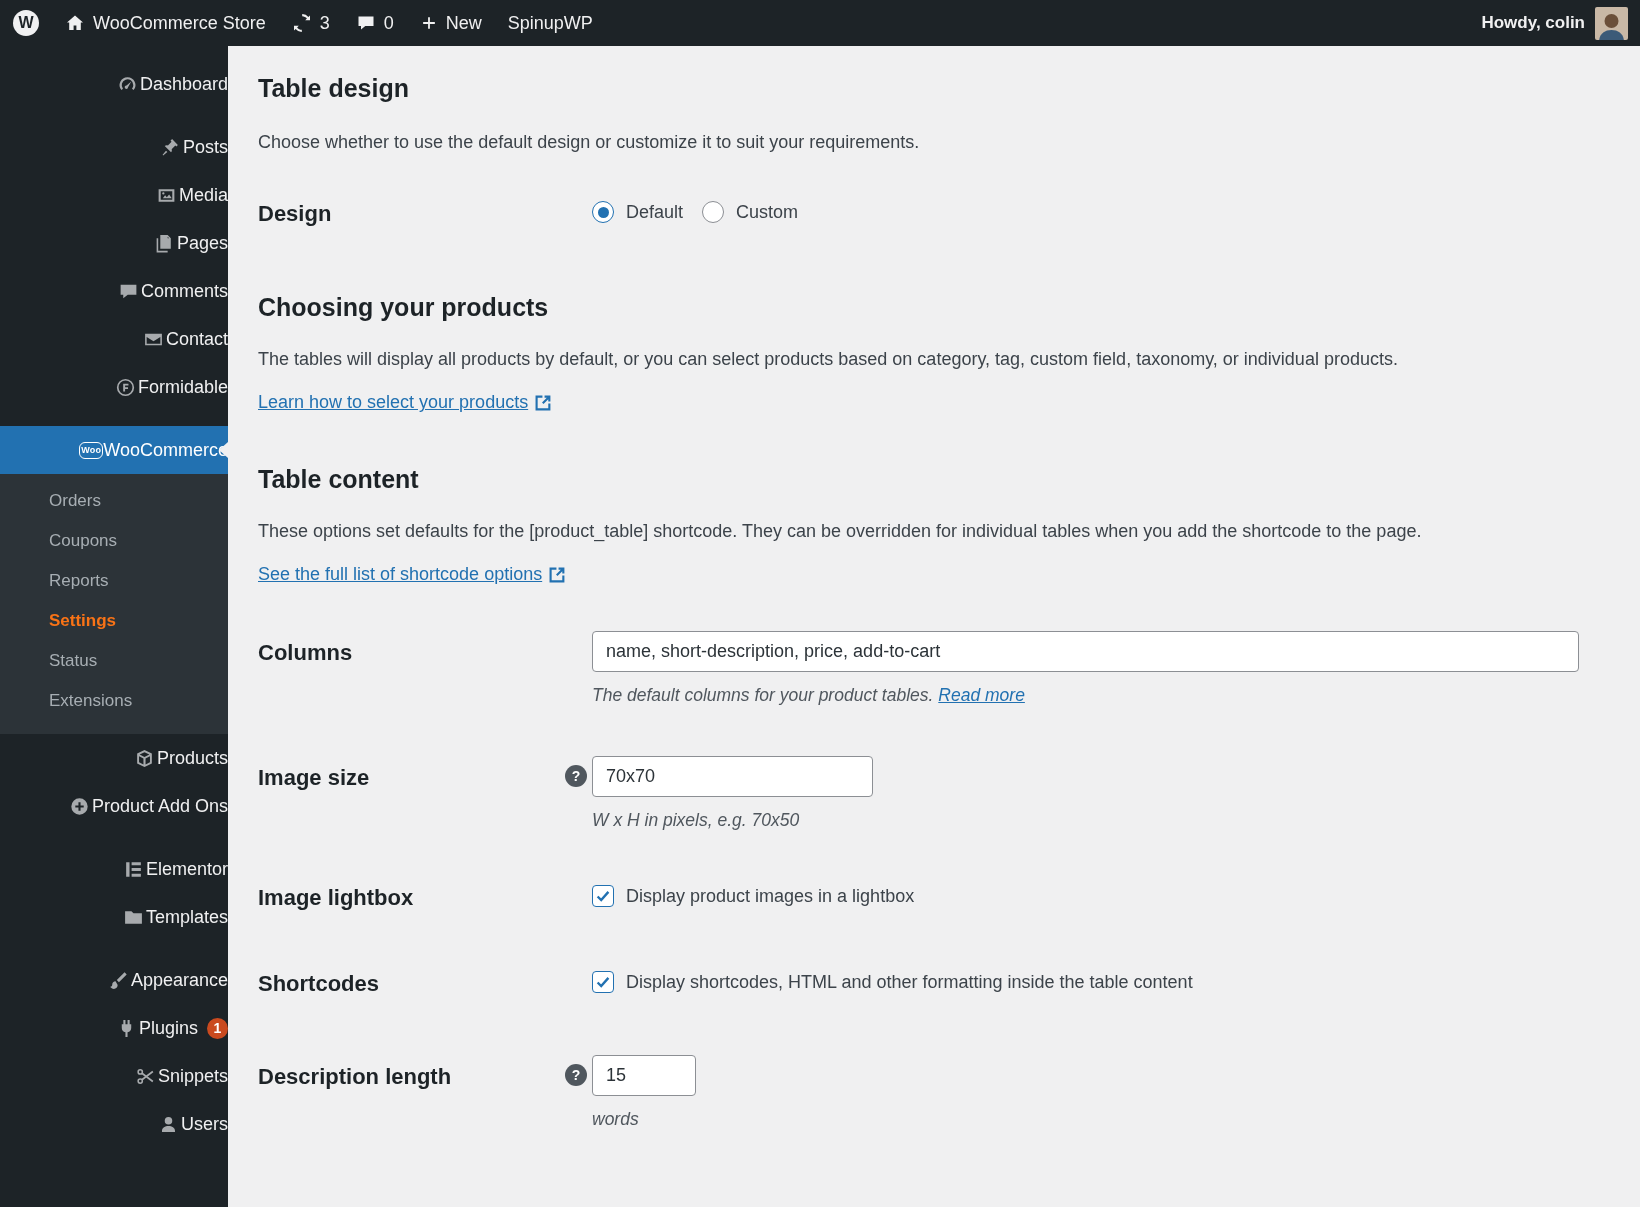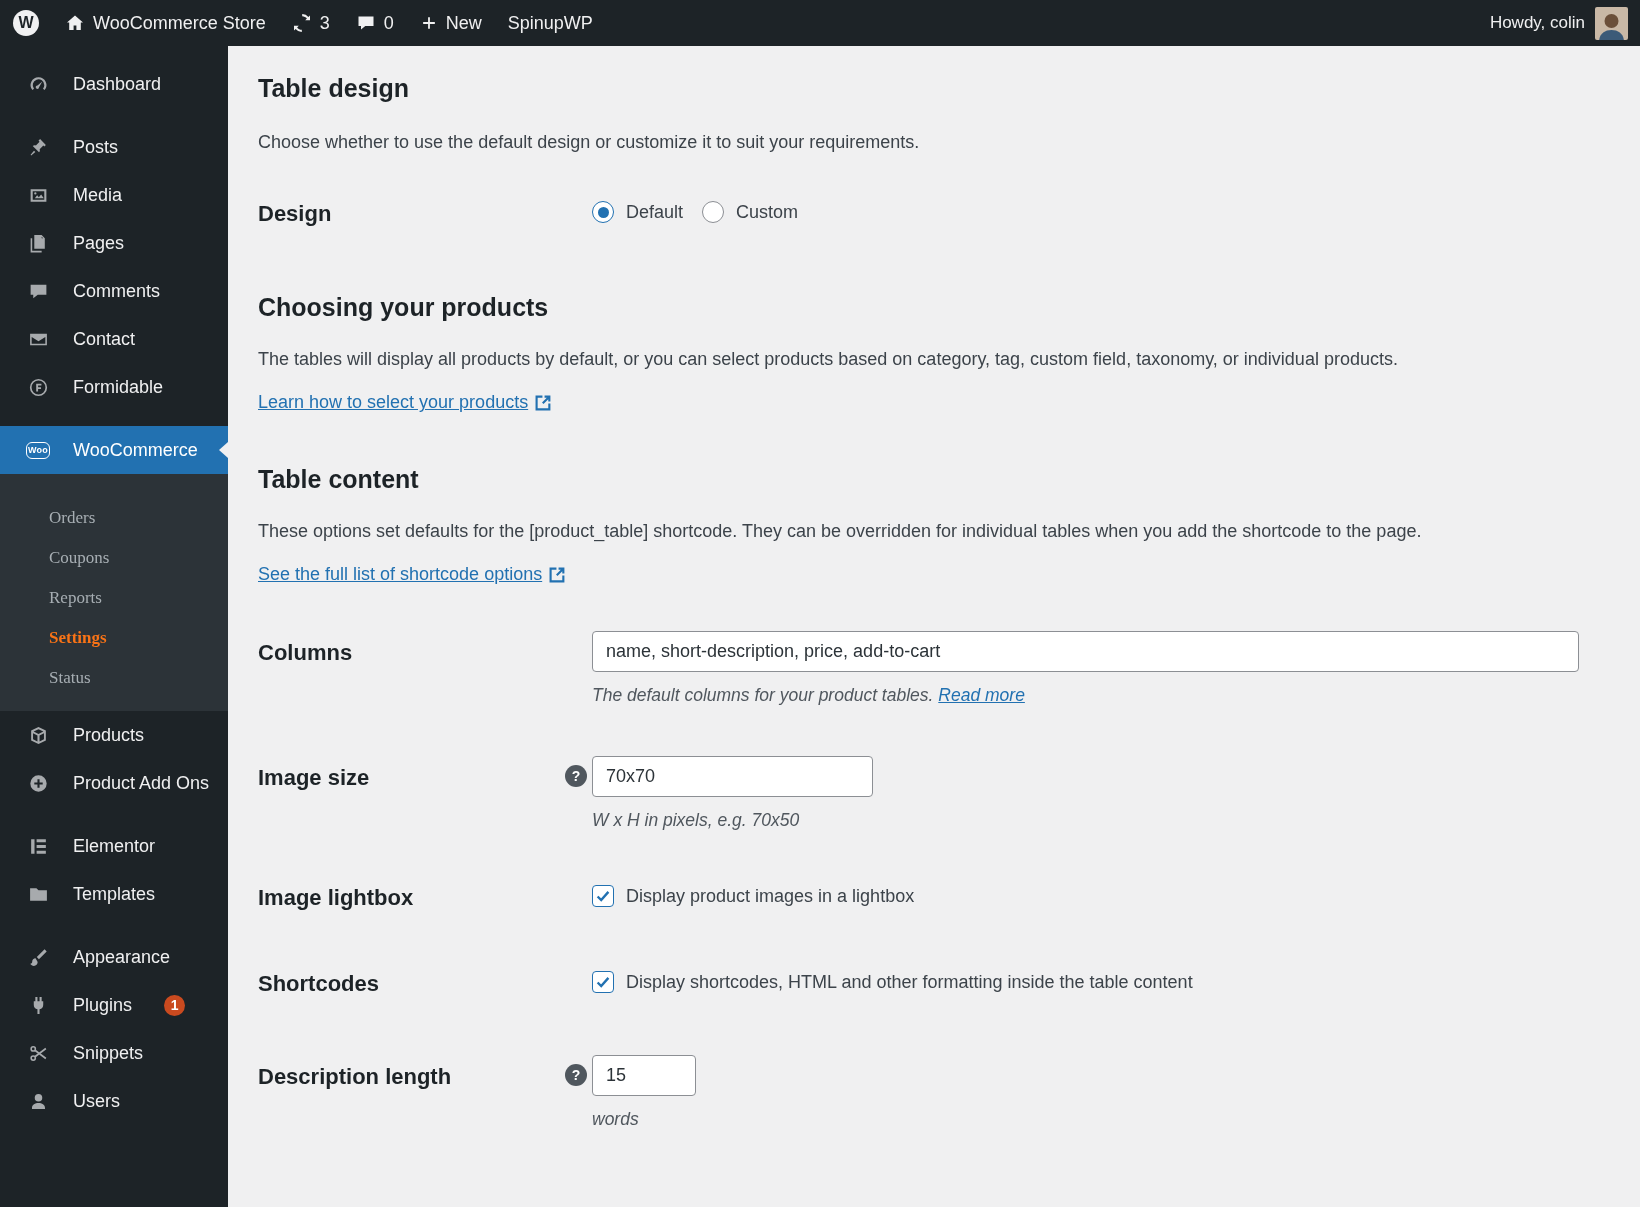--- a/index.html
+++ b/index.html
@@ -7,35 +7,35 @@
   .screen { position:relative; width:1640px; height:1207px; overflow:hidden; background:#f0f0f1; }
 
   
   .adminbar { position:absolute; top:0; left:0; right:0; height:46px; background:#1d2327;
     color:#f0f0f1; display:flex; align-items:center; justify-content:space-between; z-index:20; font-size:18px; }
   .ab-left, .ab-right { display:flex; align-items:center; height:100%; }
   .ab-item { display:flex; align-items:center; gap:8px; padding:0 13px; height:100%; cursor:pointer; }
   .ab-item svg { display:block; }
   .wp-circle { width:26px; height:26px; border-radius:50%; background:#f0f0f1; color:#1d2327;
     display:flex; align-items:center; justify-content:center; font-weight:700; font-size:16px; }
-  .ab-right { padding-right:12px; gap:10px; }
+  .ab-right { padding-right:12px; gap:10px;font-weight:bold; }
   .howdy { font-size:17px; }
   .avatar { width:33px; height:33px; border-radius:2px; background:#c9b8a6; position:relative; overflow:hidden; }
   .avatar svg { position:absolute; bottom:-2px; left:0; }
 
   
   .sidebar { position:absolute; top:46px; left:0; bottom:0; width:228px; background:#1d2327; padding-top:14px; color:#f0f0f1; }
-  .menu-item { display:flex; align-items:center; gap:23px; height:48px; padding-left:26px; font-size:18px; position:relative; cursor:pointer; }
+  .menu-item { display:flex; align-items:center; gap:0; height:48px; padding-left:26px; font-size:18px; position:relative; cursor:pointer;justify-content:flex-end; }
   .menu-item .ic { color:#a7aaad; width:24px; height:24px; display:flex; align-items:center; justify-content:center; flex:0 0 24px; }
   .menu-item.active { background:#2271b1; color:#fff; }
   .menu-item.active .ic { color:#fff; }
   .menu-sep { height:15px; }
   .arrow-notch { position:absolute; right:0; top:50%; transform:translateY(-50%); width:0; height:0;
     border-top:8px solid transparent; border-bottom:8px solid transparent; border-right:9px solid #f0f0f1; }
-  .submenu { background:#2c3338; padding:24px 0 13px;font-family:Liberation Serif, serif; }
+  .submenu { background:#2c3338; padding:7px 0 13px; }
   .submenu-item { height:40px; display:flex; align-items:center; padding-left:49px; color:#a7aeb3; font-size:17px; cursor:pointer; }
   .submenu-item.current { color:#f97316; font-weight:700; }
   .badge { margin-left:9px; min-width:21px; height:21px; padding:0 5px; border-radius:11px; background:#ca4a1f;
     color:#fff; font-size:14px; font-weight:600; display:inline-flex; align-items:center; justify-content:center; }
   .woo-ic { border:1.6px solid currentColor; border-radius:6px; font-size:9px; font-weight:700; width:24px; height:17px;
     display:flex; align-items:center; justify-content:center; letter-spacing:.2px; }
 
   
   .content { position:absolute; left:228px; top:46px; right:0; bottom:0; background:#f0f0f1;
     padding:22px 30px 8px 30px; color:#3c434a; font-size:18px; overflow:hidden; }
@@ -217,20 +217,23 @@
         </div>
       <div class="submenu-item">
           <span>Reports</span>
         </div>
       <div class="submenu-item current">
           <span>Settings</span>
         </div>
       <div class="submenu-item">
           <span>Status</span>
         </div>
+      <div class="submenu-item">
+          <span>Extensions</span>
+        </div>
     </div>
 
     <div class="menu-item">
       <span class="ic">
         <svg width="21" height="21" viewBox="0 0 20 20" fill="currentColor">
             <path d="M10 1.8 3 5.3v9.4l7 3.5 7-3.5V5.3l-7-3.5zm0 2.2 4.6 2.3L10 8.6 5.4 6.3 10 4zM4.8 7.9l4.2 2.1v5.6l-4.2-2.1V7.9zm10.4 0v5.6l-4.2 2.1V10l4.2-2.1z"></path>
           </svg>
       </span>
       <span>Products</span>
     </div>

